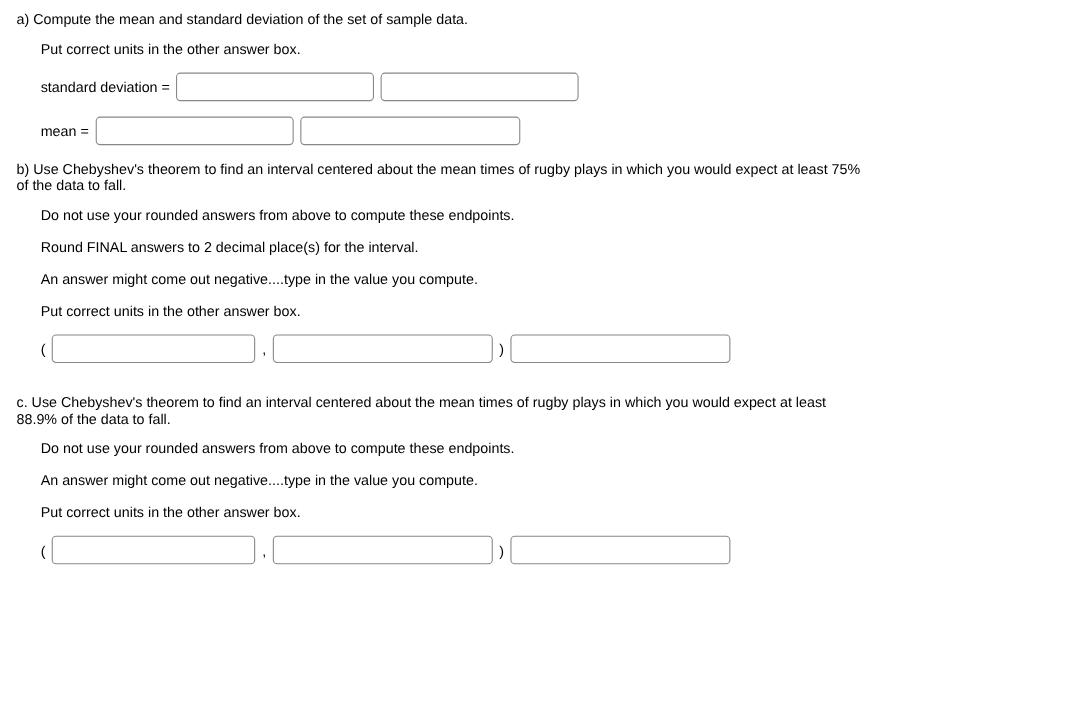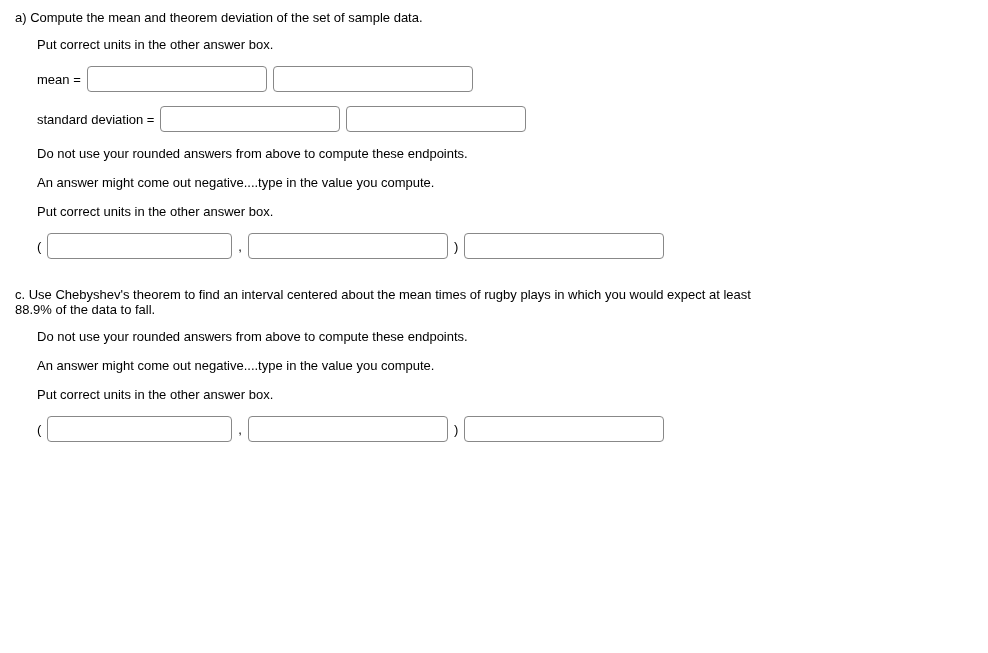--- a/index.html
+++ b/index.html
@@ -53,39 +53,41 @@
       width: 185px;
     }
     .paren {
       font-size: 13px;
     }
   </style>
 </head>
 <body>
 
 <div class="question-part">
-  <div class="question-header">a) Compute the mean and theorem deviation of the set of sample data.</div>
+  <div class="question-header">a) Compute the mean and standard deviation of the set of sample data.</div>
   <div class="indented">
     <div class="instruction-line">Put correct units in the other answer box.</div>
+    <div class="input-row">
+      <span class="input-label">standard deviation =</span>
+      <input type="text" class="input-medium" style="">
+      <input type="text" class="input-medium" style="">
+    </div>
     <div class="input-row">
       <span class="input-label">mean =</span>
       <input type="text" class="input-medium" style="">
       <input type="text" class="input-wide" style="">
     </div>
-    <div class="input-row">
-      <span class="input-label">standard deviation =</span>
-      <input type="text" class="input-medium" style="">
-      <input type="text" class="input-medium" style="">
-    </div>
   </div>
 </div>
 
 <div class="question-part">
+  <div class="question-header" style="max-width: 770px;">b) Use Chebyshev's theorem to find an interval centered about the mean times of rugby plays in which you would expect at least 75% of the data to fall.</div>
   <div class="indented">
     <div class="instruction-line">Do not use your rounded answers from above to compute these endpoints.</div>
+    <div class="instruction-line">Round FINAL answers to 2 decimal place(s) for the interval.</div>
     <div class="instruction-line">An answer might come out negative....type in the value you compute.</div>
     <div class="instruction-line">Put correct units in the other answer box.</div>
     <div class="input-row">
       <span class="paren">(</span>
       <input type="text" class="input-small" style="">
       <span class="paren">,</span>
       <input type="text" class="input-wide" style="">
       <span class="paren">)</span>
       <input type="text" class="input-wide" style="">
     </div>

